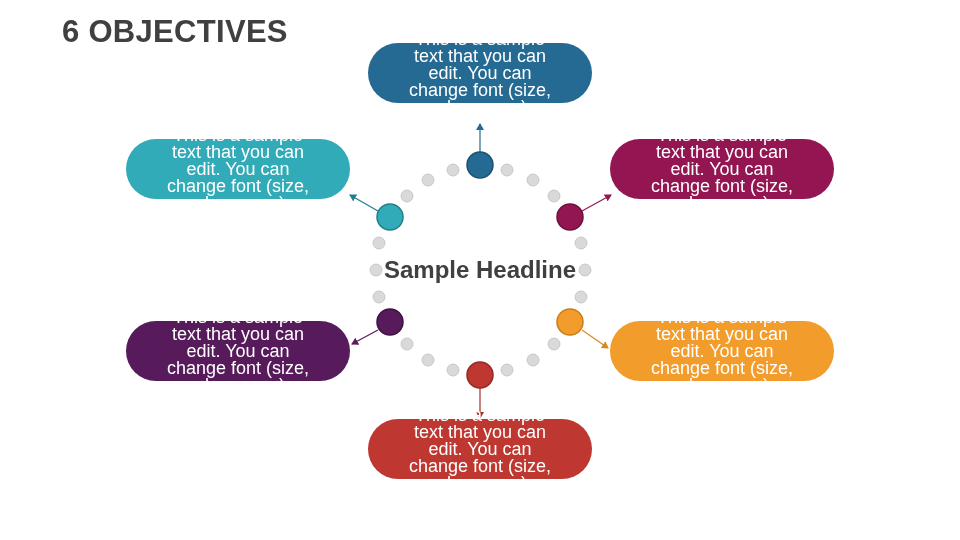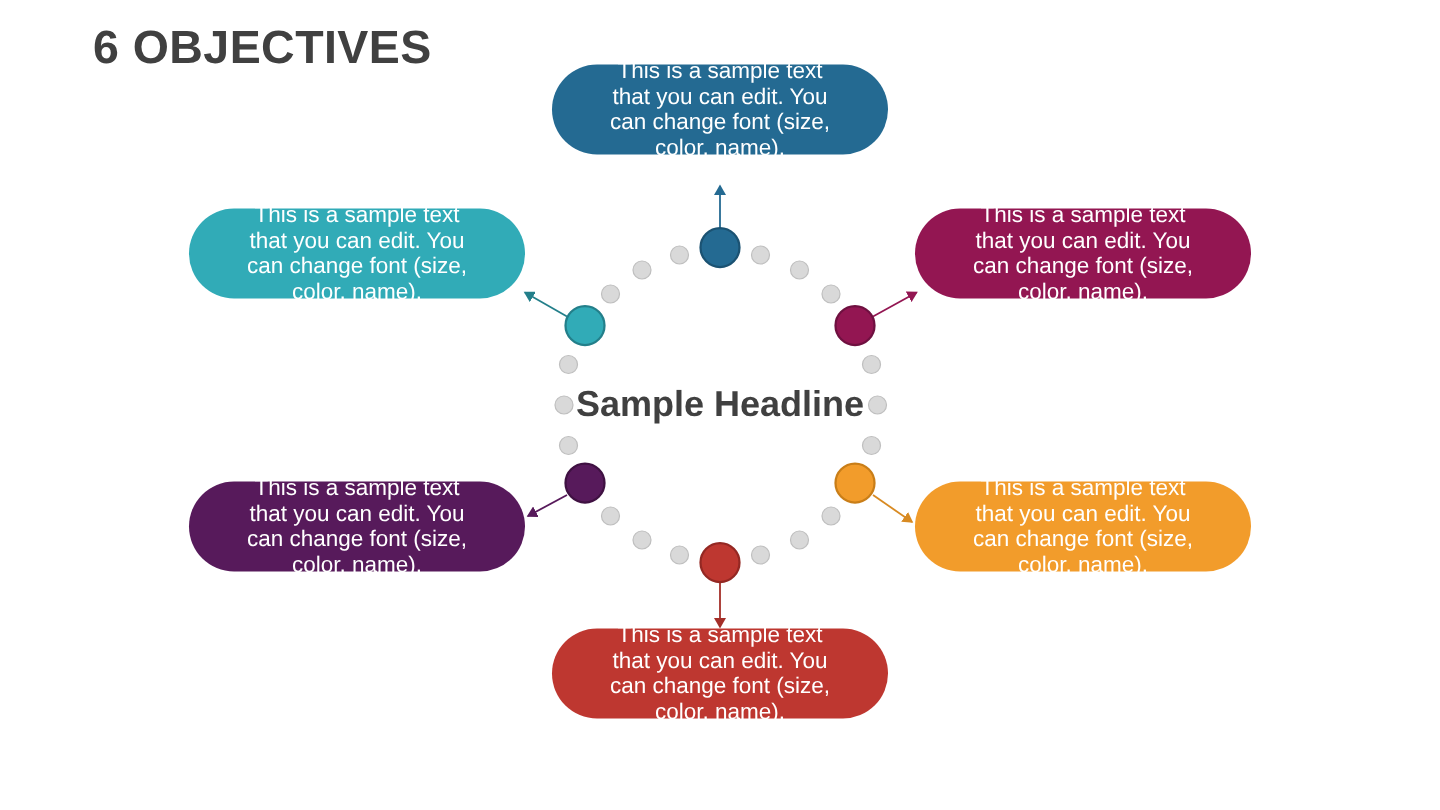--- a/index.html
+++ b/index.html
@@ -1,19 +1,19 @@
 <!DOCTYPE html>
 <html><head>
 <meta charset="utf-8">
 <style>
   html,body{margin:0;padding:0;background:#ffffff;}
   body{width:960px;height:540px;position:relative;overflow:hidden;font-family:"Liberation Sans","DejaVu Sans",sans-serif;}
   .title{position:absolute;left:40px;top:14px;font-size:31px;font-weight:bold;color:#404040;letter-spacing:0.3px;font-family:"Liberation Sans",sans-serif;margin-left:22px;}
   svg.diagram{position:absolute;left:0;top:0;width:960px;height:540px;}
-  .pill{position:absolute;width:224px;height:60px;border-radius:40px;display:flex;align-items:center;justify-content:center;text-align:center;color:#ffffff;font-size:15px;line-height:17px;font-family:"Liberation Sans",sans-serif;box-sizing:border-box;padding:0 30px;}
+  .pill{position:absolute;width:224px;height:60px;border-radius:40px;display:flex;align-items:center;justify-content:center;text-align:center;color:#ffffff;font-size:18px;line-height:17px;font-family:"Liberation Sans",sans-serif;box-sizing:border-box;padding:0 30px;}
   .headline{position:absolute;left:380px;top:256px;width:200px;text-align:center;font-size:24px;font-weight:bold;color:#404040;font-family:"Liberation Sans",sans-serif;}
 </style>
 </head>
 <body>
 
 <div class="title">6 OBJECTIVES</div>
 
 <svg class="diagram" viewBox="0 0 960 540">
   <defs>
     <marker id="arrow-blue" markerWidth="8" markerHeight="8" refX="6" refY="4" orient="auto" markerUnits="userSpaceOnUse">

